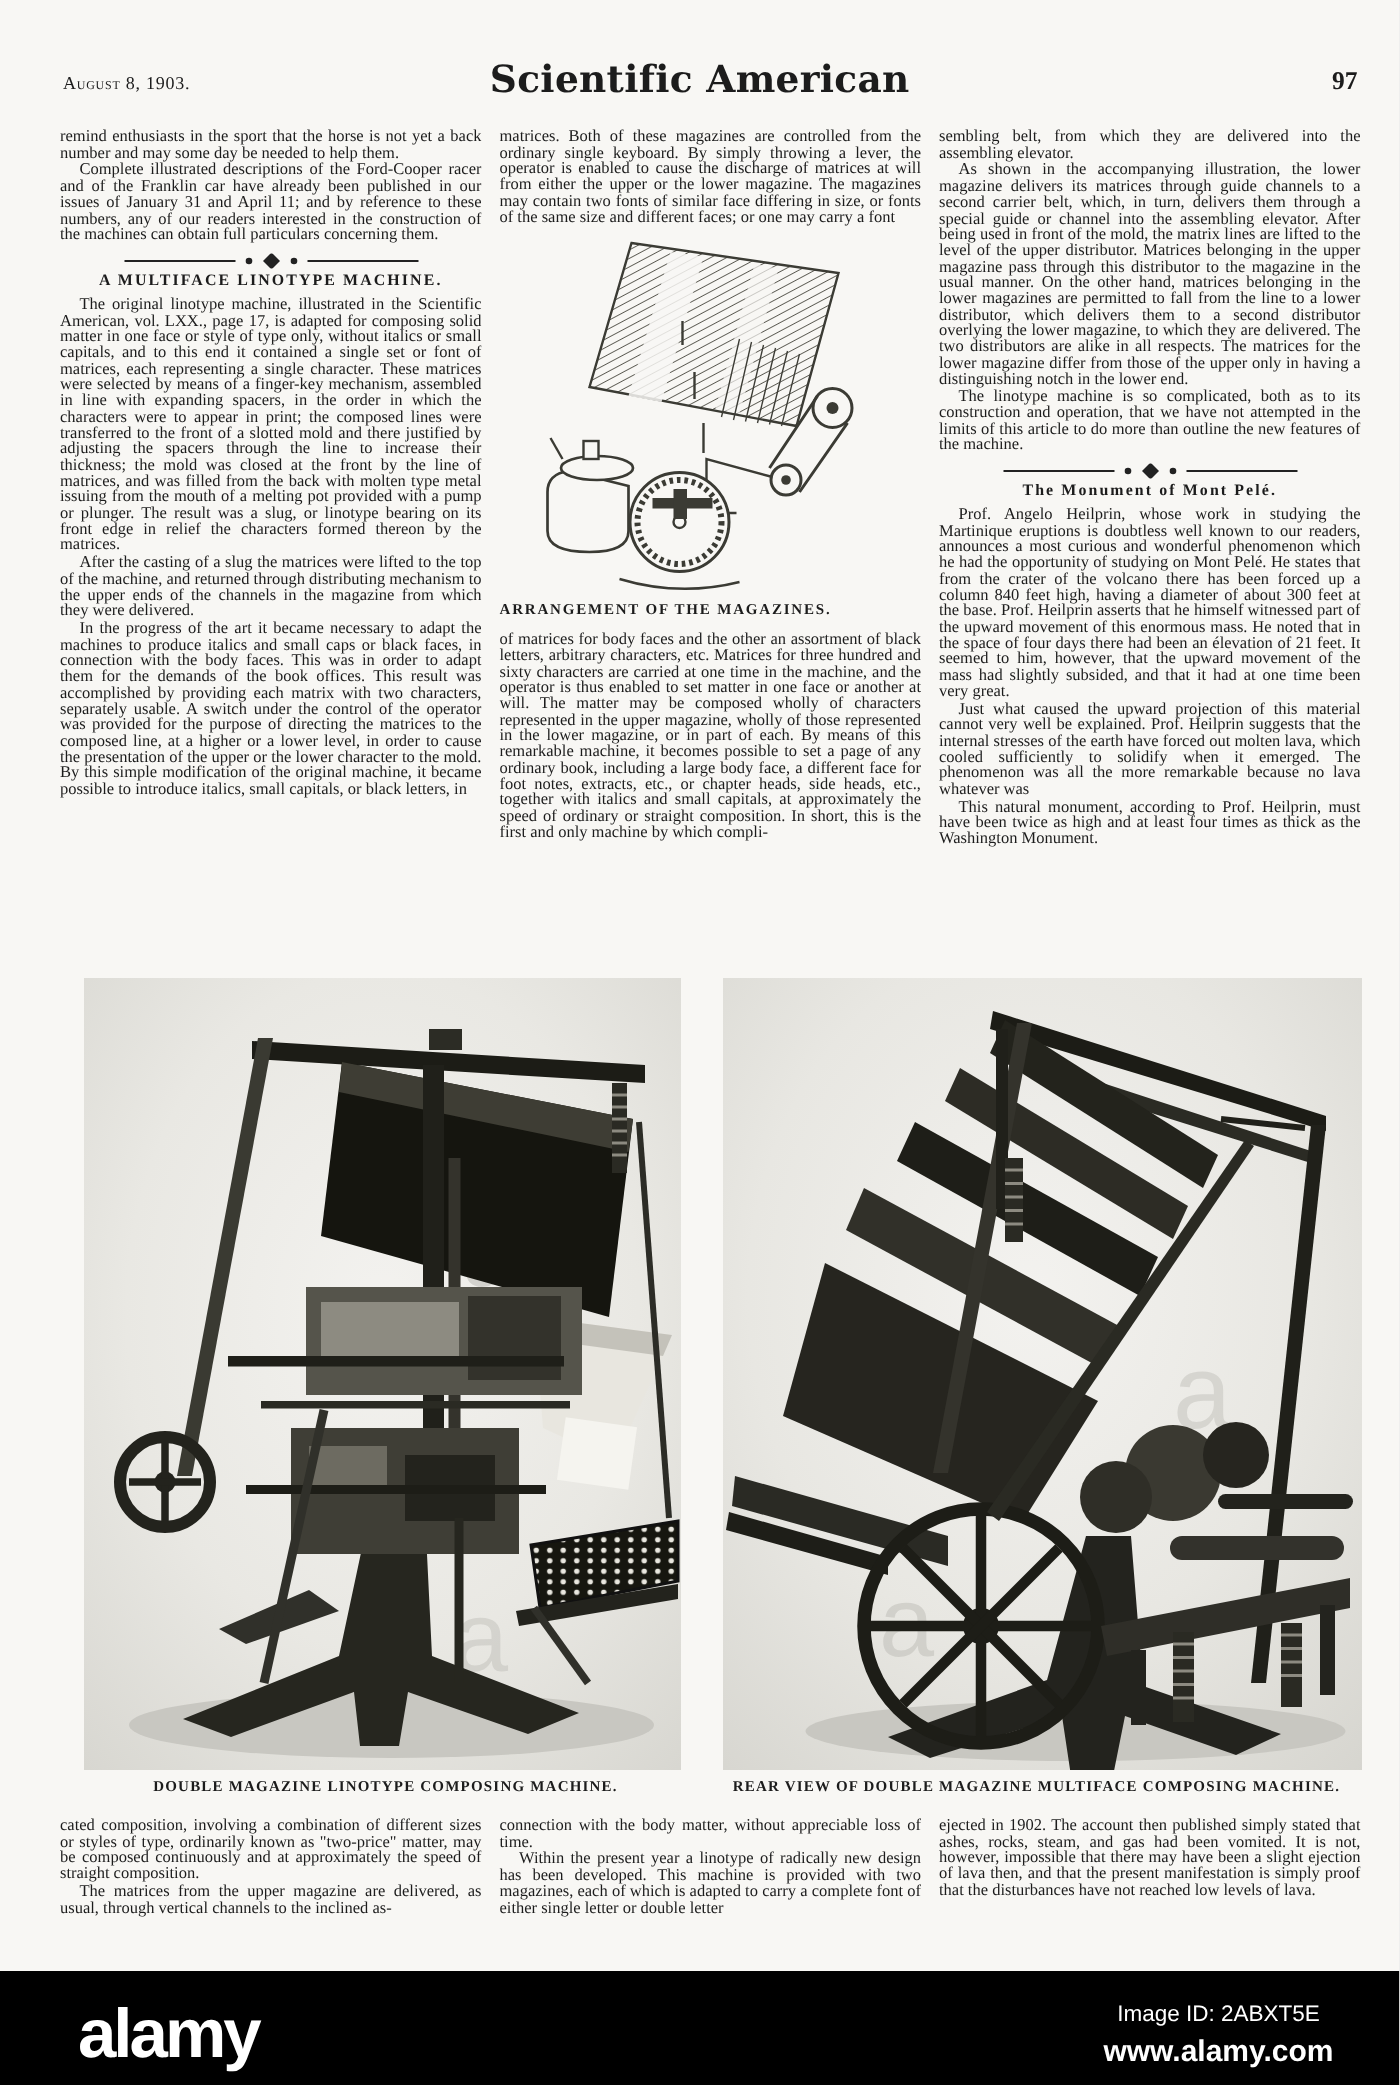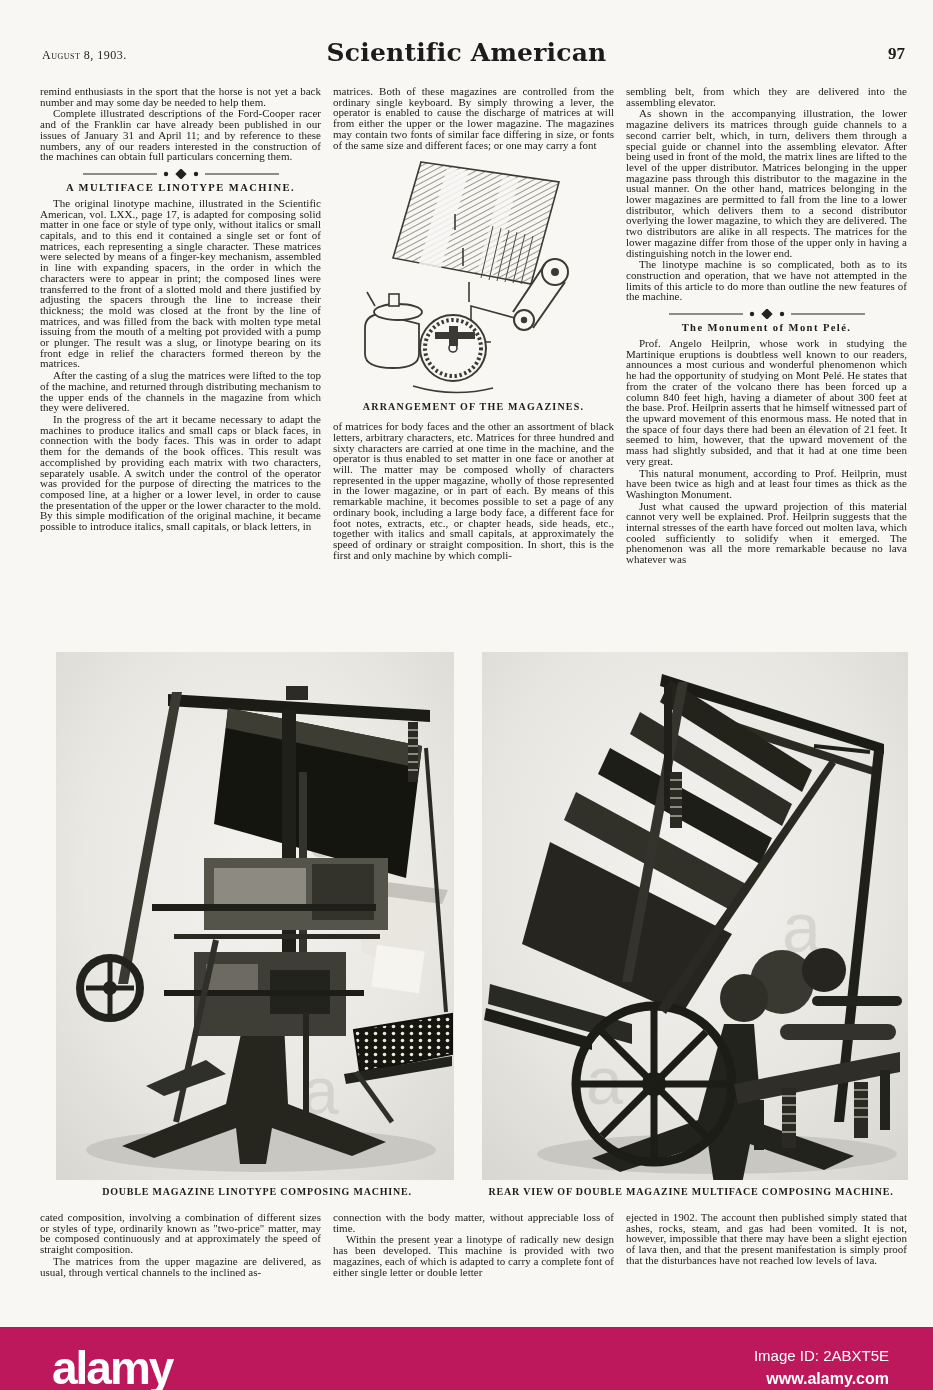--- a/index.html
+++ b/index.html
@@ -16,38 +16,38 @@
   
   .top-cols{position:absolute;top:86px;left:40px;width:868px;height:568px;display:flex;gap:12px;overflow:hidden;}
   .col{width:281px;overflow:hidden;}
   .col p{font-size:11px;line-height:10.7px;text-align:justify;margin:0 0 1px;text-indent:13px;}
   .col p.noindent{text-indent:0;}
   .col-heading{text-align:center;font-weight:bold;font-size:10.6px;letter-spacing:1.4px;margin:3px 0 5px;}
   .orn{display:block;width:200px;height:10px;margin:7px auto 2px;}
   
   .fig{margin:6px 0 0;}
   .fig svg{display:block;width:262px;height:238px;margin:0 auto;}
-  .fig-caption{text-align:center;font-weight:bold;font-size:10px;letter-spacing:1.2px;margin:7px 0 9px;}
+  .fig-caption{font-weight:bold;font-size:10px;letter-spacing:1.2px;margin:7px 0 9px;}
   
   .photos{position:absolute;top:652px;left:40px;width:868px;height:532px;display:flex;justify-content:space-between;}
   .photo{display:block;}
   .photo svg{display:block;}
   .photo-left{margin-left:16px;}
   
   .caps{position:absolute;top:1186px;left:40px;width:868px;display:flex;}
   .cap{width:50%;text-align:center;font-weight:bold;font-size:10px;letter-spacing:.8px;}
   
   .bot-cols{position:absolute;top:1212px;left:40px;width:868px;height:92px;display:flex;gap:12px;overflow:hidden;}
   
-  .bar{position:absolute;left:0;bottom:0;width:100%;height:63px;background:#be185d;
+  .bar{position:absolute;left:0;bottom:0;width:100%;height:76px;background:#000000;
     font-family:"Liberation Sans", sans-serif;color:#fff;}
   .bar-logo{position:absolute;left:52px;top:14px;font-size:46px;font-weight:bold;letter-spacing:-2px;}
   .bar-right{position:absolute;right:44px;top:20px;text-align:right;}
   .bar-id{font-size:15px;margin-bottom:6px;text-align:center;}
-  .bar-url{font-size:16px;font-weight:bold;}
+  .bar-url{font-size:20px;font-weight:bold;}
 </style>
 </head>
 <body>
 
 <div class="page">
 
   <div class="hdr-date">August 8, 1903.</div>
   <div class="hdr-title">Scientific American</div>
   <div class="hdr-page">97</div>
 
@@ -130,22 +130,22 @@
       <p>The linotype machine is so complicated, both as to its construction and operation, that we have not attempted in the limits of this article to do more than outline the new features of the machine.</p>
       <svg class="orn" viewBox="0 0 200 10">
         <line x1="2" y1="5" x2="76" y2="5" stroke="#222" stroke-width="1.2"></line>
         <circle cx="85" cy="5" r="2.2" fill="#222"></circle>
         <rect x="96" y="1" width="8" height="8" transform="rotate(45 100 5)" fill="#222"></rect>
         <circle cx="115" cy="5" r="2.2" fill="#222"></circle>
         <line x1="124" y1="5" x2="198" y2="5" stroke="#222" stroke-width="1.2"></line>
       </svg>
       <div class="col-heading">The Monument of Mont Pelé.</div>
       <p>Prof. Angelo Heilprin, whose work in studying the Martinique eruptions is doubtless well known to our readers, announces a most curious and wonderful phenomenon which he had the opportunity of studying on Mont Pelé. He states that from the crater of the volcano there has been forced up a column 840 feet high, having a diameter of about 300 feet at the base. Prof. Heilprin asserts that he himself witnessed part of the upward movement of this enormous mass. He noted that in the space of four days there had been an élevation of 21 feet. It seemed to him, however, that the upward movement of the mass had slightly subsided, and that it had at one time been very great.</p>
+      <p>Just what caused the upward projection of this material cannot very well be explained. Prof. Heilprin suggests that the internal stresses of the earth have forced out molten lava, which cooled sufficiently to solidify when it emerged. The phenomenon was all the more remarkable because no lava whatever was</p>
       <p>This natural monument, according to Prof. Heilprin, must have been twice as high and at least four times as thick as the Washington Monument.</p>
-      <p>Just what caused the upward projection of this material cannot very well be explained. Prof. Heilprin suggests that the internal stresses of the earth have forced out molten lava, which cooled sufficiently to solidify when it emerged. The phenomenon was all the more remarkable because no lava whatever was</p>
     </div>
   </div>
 
   <div class="photos">
 
     <div class="photo photo-left">
       <svg width="398" height="528" viewBox="0 0 398 528">
         <defs>
           <radialGradient id="bgL" cx="50%" cy="42%" r="78%">
             <stop offset="0%" stop-color="#f3f2ef"></stop>

